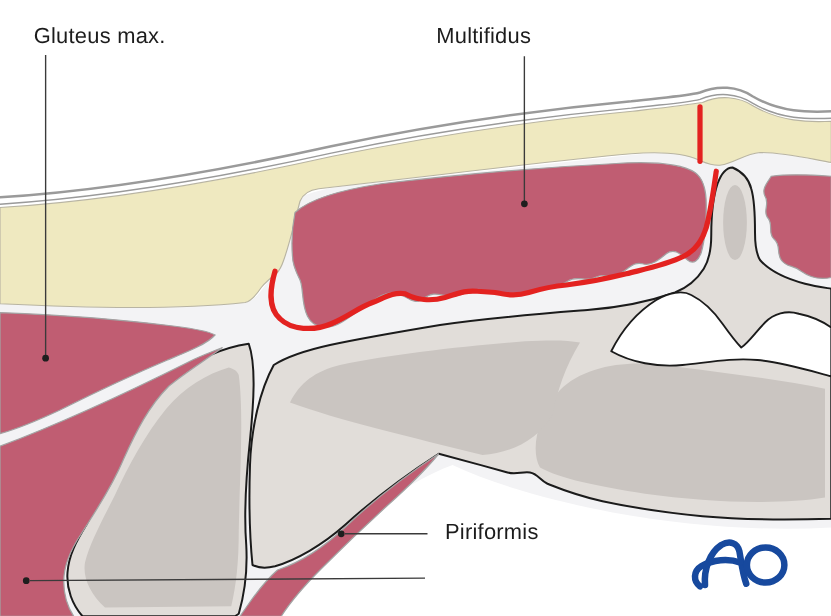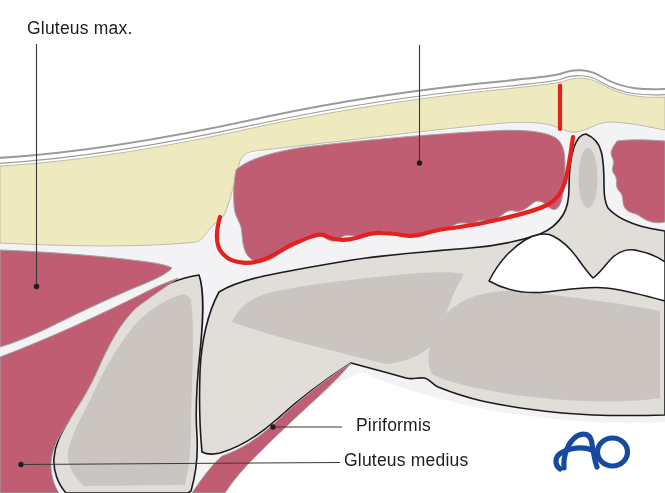--- a/index.html
+++ b/index.html
@@ -116,16 +116,16 @@
     </g>
 
     <g fill="none" style="stroke:var(--logo-blue,#17499e);" stroke-width="5.2" stroke-linecap="round">
       <path d="M 564,468 C 563,455 568,442 577,436 C 584,432 590,434.5 591.5,441 C 593,449 594,459 597,467"></path>
       <path d="M 560,469 C 554.5,465 554.5,457 561,453 C 570,447.5 583,446.5 592,450"></path>
       <ellipse cx="612.5" cy="452" rx="15" ry="14"></ellipse>
     </g>
   </svg>
 
   <div class="lbl" style="left:27px;top:18px;">Gluteus max.</div>
+  <div class="lbl" style="left:349px;top:18px;">Multifidus</div>
   <div class="lbl" style="left:356px;top:415px;">Piriformis</div>
-  <div class="lbl" style="left:344px;top:450px;">Gluteus medius</div>
 
 </div>
 
 </body></html>

